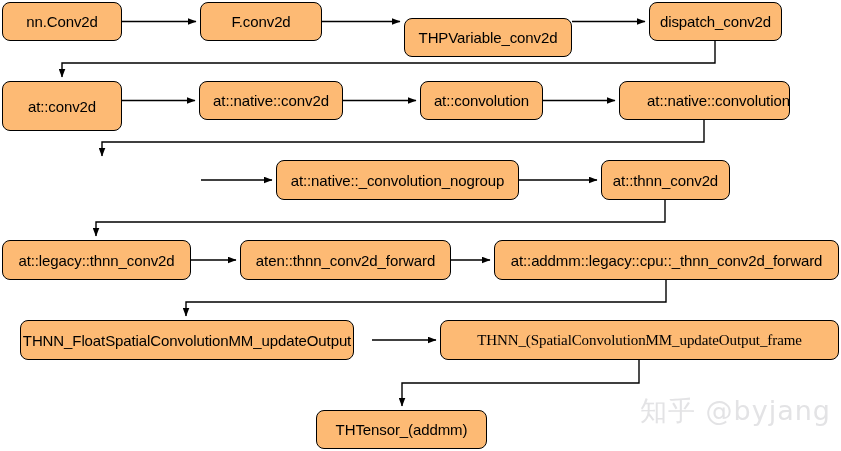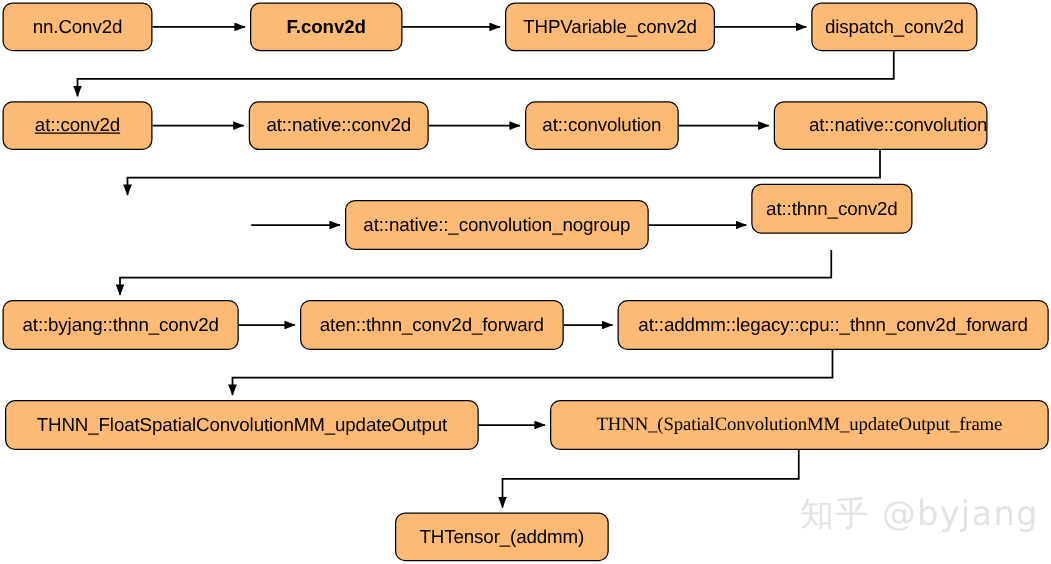--- a/index.html
+++ b/index.html
@@ -85,46 +85,46 @@
 
     <path d="M666,280 L666,302 L186,302 L186,316" stroke="#000" stroke-width="1.4" fill="none" marker-end="url(#arrowhead)"></path>
 
     <path d="M372,340 L436,340" stroke="#000" stroke-width="1.4" fill="none" marker-end="url(#arrowhead)"></path>
 
     <path d="M639,360 L639,383 L402,383 L402,406" stroke="#000" stroke-width="1.4" fill="none" marker-end="url(#arrowhead)"></path>
   </svg>
 
   <div class="node" style="left:2px; top:2px; width:120px; height:39px;">nn.Conv2d</div>
 
-  <div class="node" style="left:200px; top:2px; width:122px; height:39px;font-weight:bold;">F.conv2d</div>
+  <div class="node" style="left:200px; top:2px; width:122px; height:39px;">F.conv2d</div>
 
-  <div class="node" style="left:404px; top:2px; width:168px; height:39px;">THPVariable_conv2d</div>
+  <div class="node" style="left:404px; top:18px; width:168px; height:39px;">THPVariable_conv2d</div>
 
   <div class="node" style="left:649px; top:2px; width:133px; height:39px;">dispatch_conv2d</div>
 
-  <div class="node" style="left:2px; top:81px; width:120px; height:39px;text-decoration:underline;">at::conv2d</div>
+  <div class="node" style="left:2px; top:81px; width:120px; height:50px;">at::conv2d</div>
 
   <div class="node" style="left:199px; top:81px; width:144px; height:39px;">at::native::conv2d</div>
 
   <div class="node" style="left:420px; top:81px; width:123px; height:39px;">at::convolution</div>
 
   <div class="node" style="left:619px; top:81px; width:171px; height:39px;padding-left:28px;">at::native::convolution</div>
 
 
   <div class="node" style="left:276px; top:160px; width:243px; height:40px;">at::native::_convolution_nogroup</div>
 
-  <div class="node" style="left:601px; top:147px; width:129px; height:40px;">at::thnn_conv2d</div>
+  <div class="node" style="left:601px; top:160px; width:129px; height:40px;">at::thnn_conv2d</div>
 
-  <div class="node" style="left:2px; top:240px; width:189px; height:40px;">at::byjang::thnn_conv2d</div>
+  <div class="node" style="left:2px; top:240px; width:189px; height:40px;">at::legacy::thnn_conv2d</div>
 
   <div class="node" style="left:240px; top:240px; width:211px; height:40px;">aten::thnn_conv2d_forward</div>
 
   <div class="node" style="left:494px; top:240px; width:345px; height:40px;">at::addmm::legacy::cpu::_thnn_conv2d_forward</div>
 
-  <div class="node" style="left:4px; top:320px; width:379px; height:40px;">THNN_FloatSpatialConvolutionMM_updateOutput</div>
+  <div class="node" style="left:20px; top:320px; width:334px; height:40px;">THNN_FloatSpatialConvolutionMM_updateOutput</div>
 
   <div class="node" style="left:440px; top:320px; width:399px; height:40px;font-family:Liberation Serif, serif;">THNN_(SpatialConvolutionMM_updateOutput_frame</div>
 
   <div class="node" style="left:316px; top:410px; width:171px; height:39px;">THTensor_(addmm)</div>
 
   <div class="watermark">知乎 @byjang</div>
 
 </div>
 
 </body></html>

